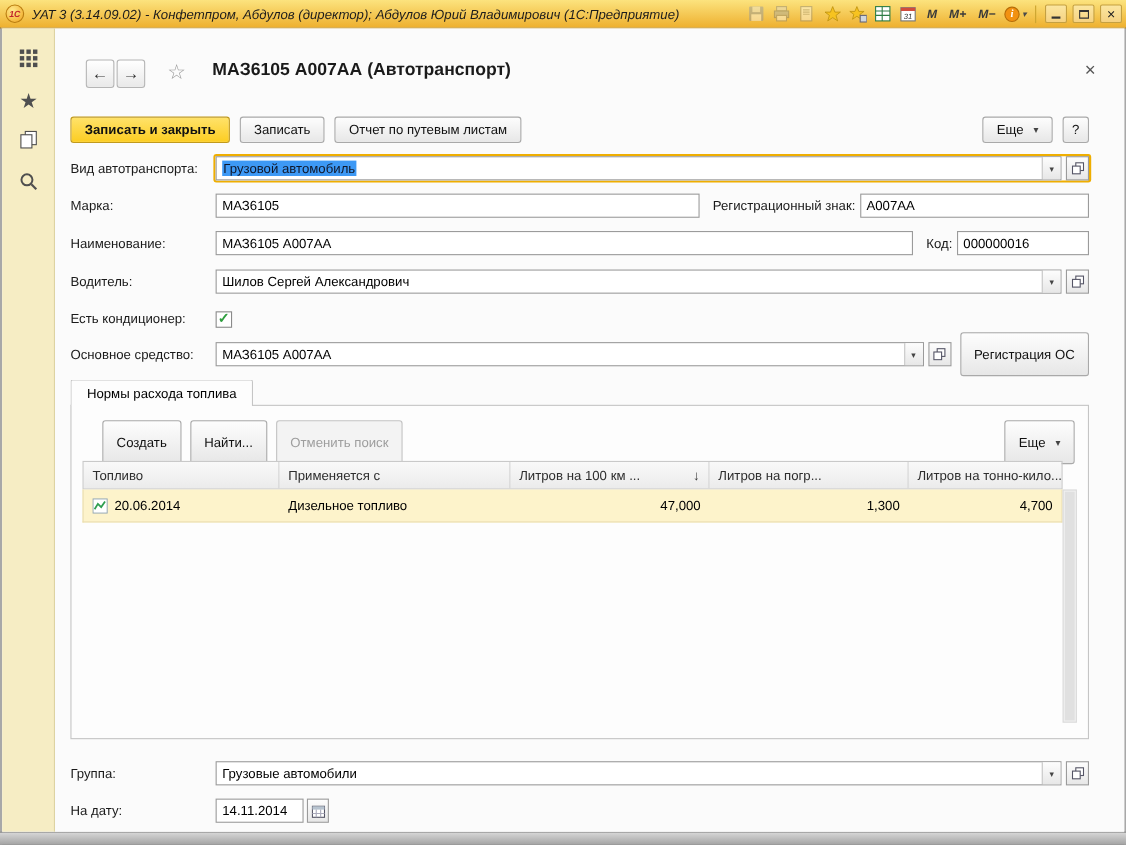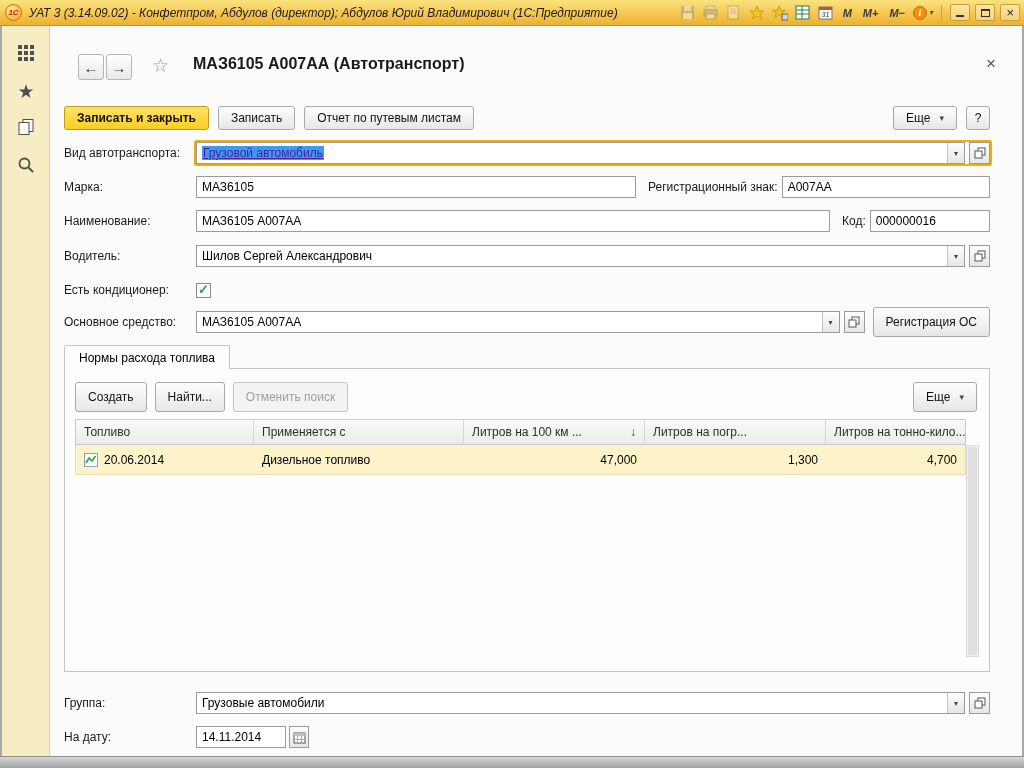--- a/index.html
+++ b/index.html
@@ -56,52 +56,52 @@
   .form-close { position:absolute; top:28px; right:22px; font-size:17px; color:#555; width:18px;
                 text-align:center; }
 
   
   .btn { height:24px; padding:0 12px; border:1px solid #a9a9a9; border-radius:3px;
          background:linear-gradient(#fdfdfd,#e7e7e7); font-size:12px; color:#111;
          display:inline-flex; align-items:center; justify-content:center; white-space:nowrap; }
   .btn.primary { background:linear-gradient(#ffe26a,#fccd22); border-color:#c19a1c; font-weight:bold; }
   .btn.disabled { color:#9e9e9e; background:#f3f3f3; border-color:#c3c3c3; }
   .btn .arr { margin-left:9px; font-size:9px; color:#444; }
-  .btn.small { height:30px; }
+  .btn.small { height:40px; }
 
   .top-toolbar { position:absolute; left:14px; top:80px; right:32px; height:24px; display:flex; gap:9px; }
   .top-toolbar .spacer { flex:1; }
 
   
   .frow { position:absolute; left:14px; right:32px; height:22px; display:flex; align-items:center; }
   .flabel { width:132px; flex-shrink:0; font-size:12px; color:#1a1a1a; white-space:nowrap; }
   .input { height:22px; border:1px solid #9b9b9b; background:#fff; padding:0 5px;
            display:flex; align-items:center; font-size:12px; white-space:nowrap; overflow:hidden; }
   .combo-wrap { display:flex; align-items:center; }
   .combo-wrap.focused { box-shadow:0 0 0 2px #efae00; border-radius:1px; }
   .combo { flex:1; display:flex; height:22px; border:1px solid #9b9b9b; background:#fff; min-width:0; }
   .combo .val { flex:1; padding:0 5px; display:flex; align-items:center; white-space:nowrap; overflow:hidden; }
   .combo .drop { width:17px; border-left:1px solid #c2c2c2; background:linear-gradient(#fdfdfd,#e7e7e7);
                  display:flex; align-items:center; justify-content:center; font-size:8px; color:#444; }
   .open-btn { width:21px; height:22px; margin-left:4px; border:1px solid #9b9b9b; flex-shrink:0;
               background:linear-gradient(#fdfdfd,#e7e7e7); display:flex; align-items:center; justify-content:center; }
-  .sel { background:#3d99f5; color:#4c1d95; padding:0 1px;text-decoration:underline; }
+  .sel { background:#3d99f5; color:#0f172a; padding:0 1px; }
   .checkbox { width:15px; height:15px; border:1px solid #8a8a8a; background:#fff;
               display:flex; align-items:center; justify-content:center; }
   .checkbox span { color:#2f9e3f; font-weight:bold; font-size:13px; line-height:1; margin-top:-2px; }
   .cal-btn { width:20px; height:22px; margin-left:3px; border:1px solid #9b9b9b;
              background:linear-gradient(#fdfdfd,#e7e7e7); display:flex; align-items:center; justify-content:center; }
 
   
   .tab { position:absolute; left:14px; top:319px; height:24px; padding:0 14px; background:#fdfdfd;
          border:1px solid #c5c5c5; border-bottom:none; border-radius:2px 2px 0 0; z-index:2;
          display:flex; align-items:center; font-size:12px; }
   .groupbox { position:absolute; left:14px; top:342px; width:926px; height:304px; background:#fdfdfd;
               border:1px solid #c5c5c5; }
-  .gb-toolbar { position:absolute; left:10px; right:12px; top:13px; height:22px; display:flex; gap:8px; }
+  .gb-toolbar { position:absolute; left:28px; right:12px; top:13px; height:22px; display:flex; gap:8px; }
   .gb-toolbar .spacer { flex:1; }
 
   
   .tbl { position:absolute; left:10px; top:50px; right:23px; }
   .tr { display:grid; grid-template-columns:178px 210px 181px 181px 1fr; }
   .thead { background:linear-gradient(#f9f9f9,#ebebeb); border:1px solid #c9c9c9; }
   .th { padding:5px 8px; border-right:1px solid #d5d5d5; font-size:12px; color:#2e2e2e;
         white-space:nowrap; overflow:hidden; display:flex; align-items:center; }
   .th:last-child { border-right:none; }
   .th .sort { margin-left:auto; padding-left:4px; color:#333; }
@@ -414,21 +414,21 @@
             <svg width="12" height="12">
                 <rect x="4" y="1" width="7" height="7" fill="#fff" stroke="#556"></rect>
                 <rect x="1" y="4" width="7" height="7" fill="#fff" stroke="#556"></rect>
               </svg>
           </span>
         </div>
       </div>
 
       <div class="frow" style="top:700px">
         <span class="flabel">На дату:</span>
-        <div class="input" style="width:90px">
+        <div class="input" style="width:80px">
             <span>14.11.2014</span>
           </div>
         <span class="cal-btn">
           <svg width="13" height="13">
               <rect x="1" y="2" width="11" height="10" fill="#fff" stroke="#556"></rect>
               <rect x="1" y="2" width="11" height="3" fill="#b7c3cf"></rect>
               <line x1="4.5" y1="5" x2="4.5" y2="12" stroke="#aab"></line>
               <line x1="8.5" y1="5" x2="8.5" y2="12" stroke="#aab"></line>
               <line x1="1" y1="8.5" x2="12" y2="8.5" stroke="#aab"></line>
             </svg>

